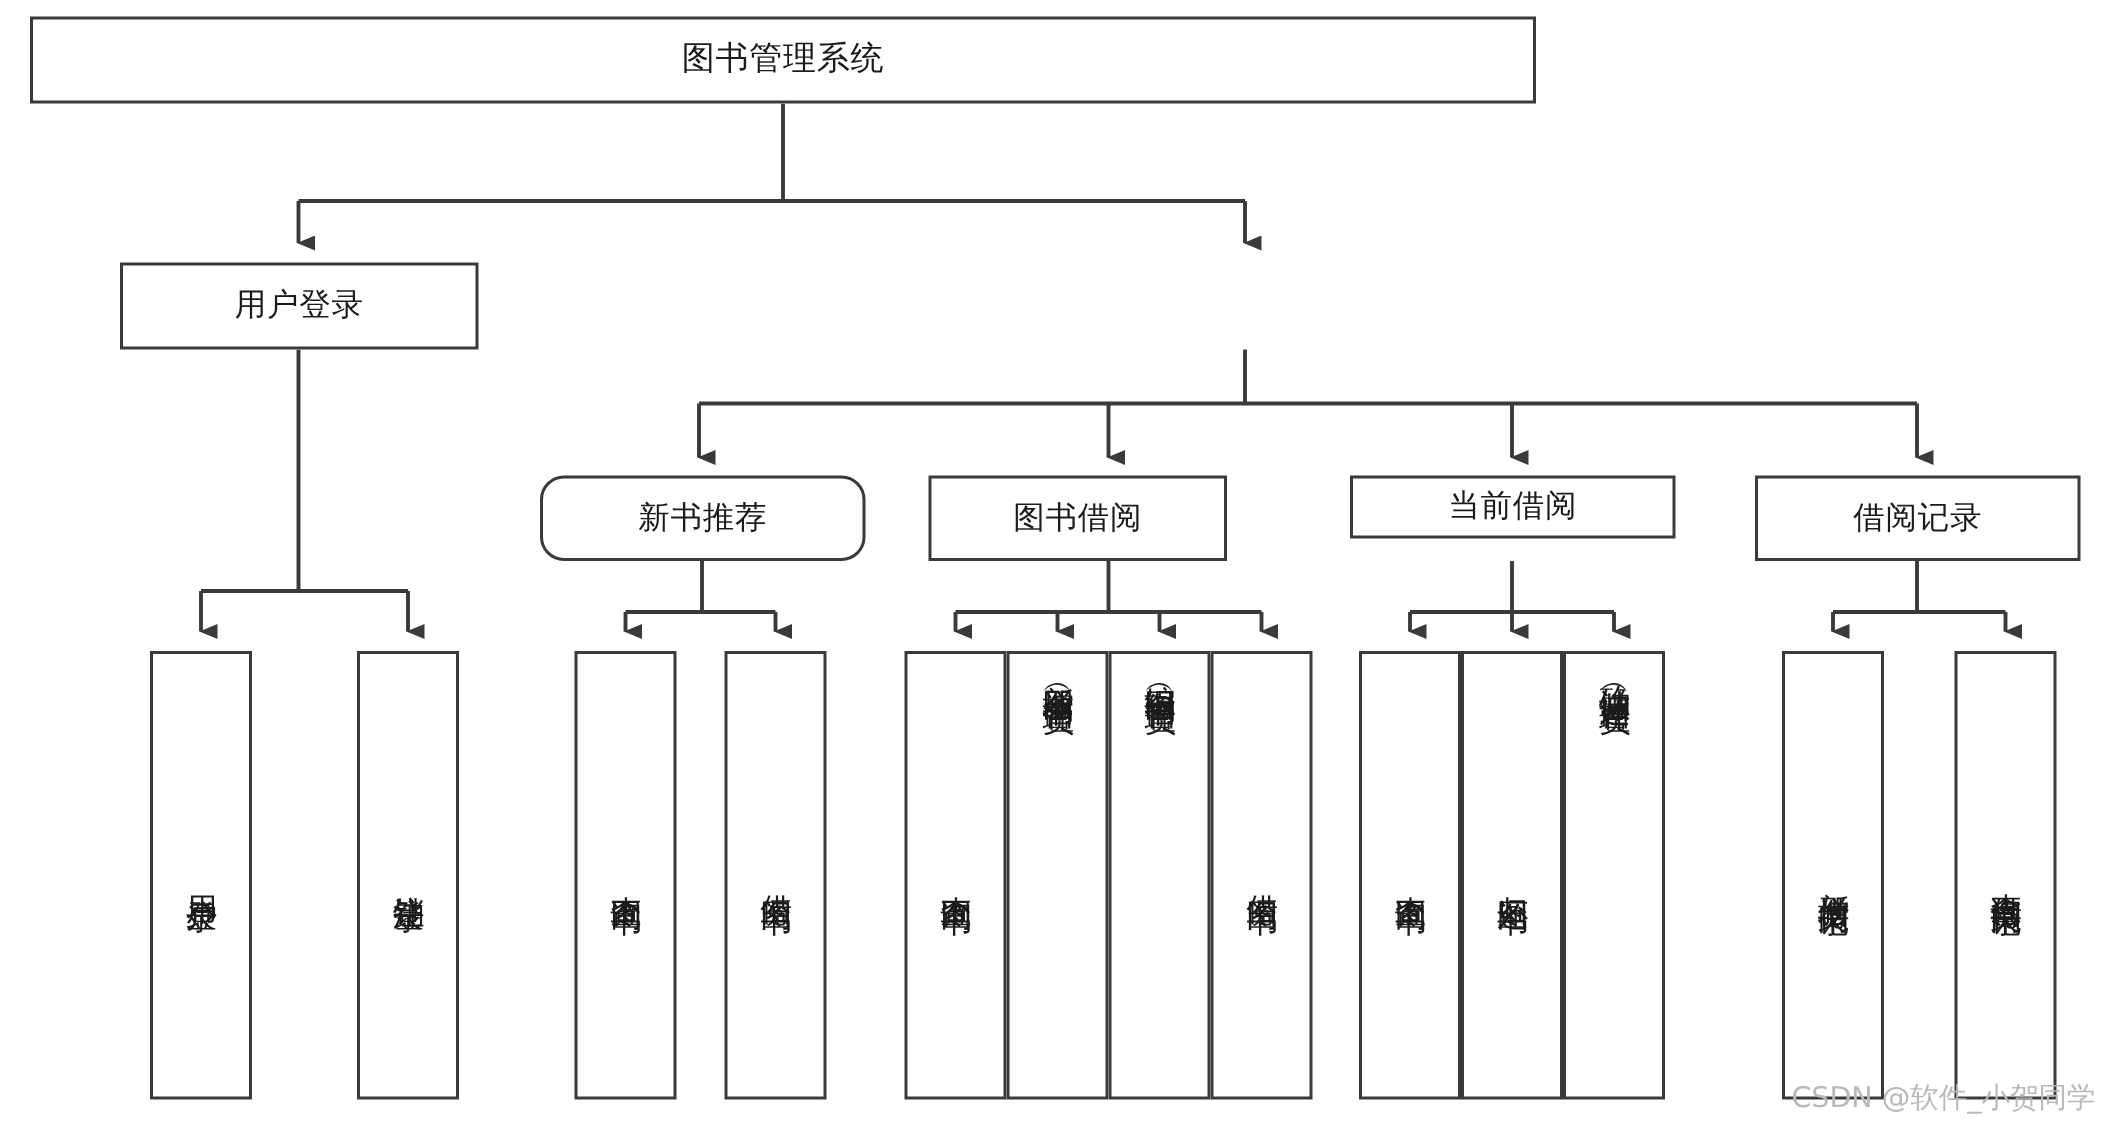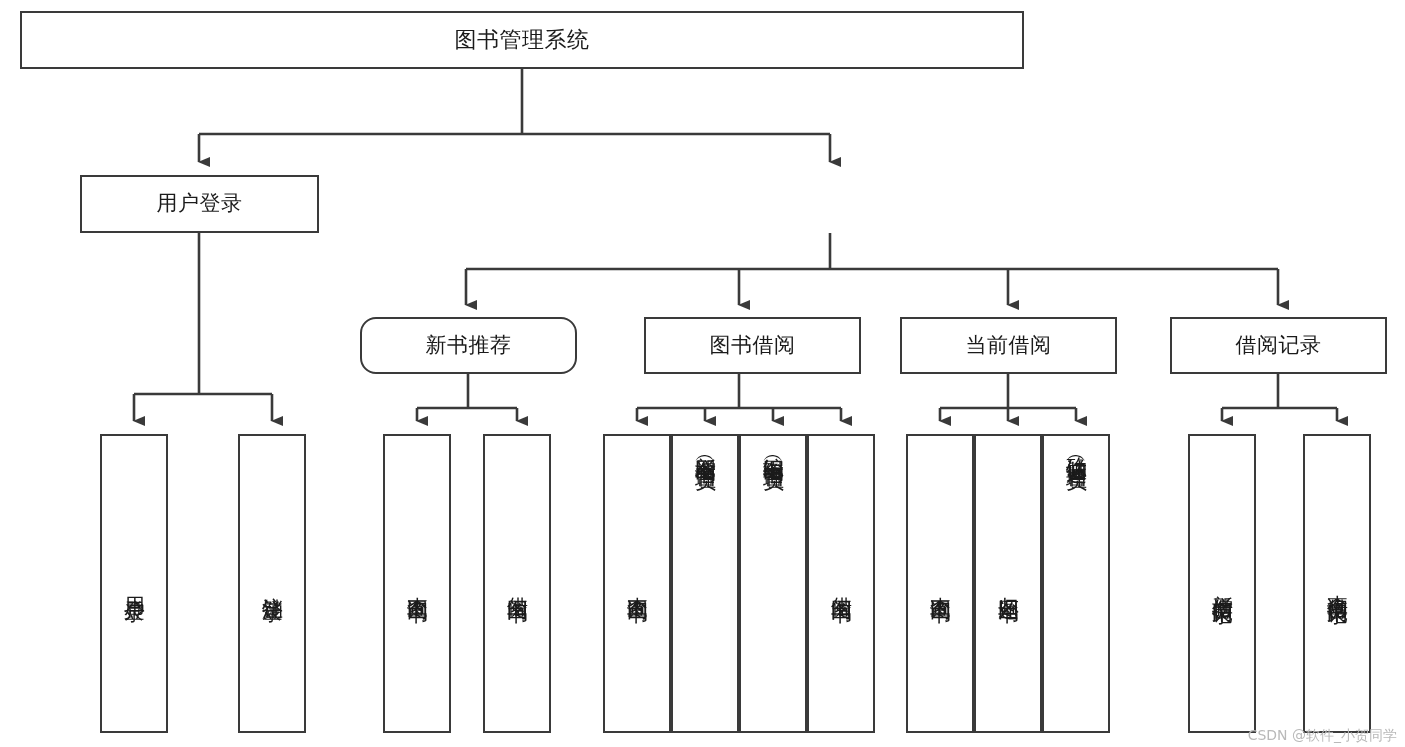--- a/index.html
+++ b/index.html
@@ -71,21 +71,21 @@
   .node.vert.top {
     align-items: flex-start;
   }
   .node.vert.top .label {
     margin-top: 4px;
   }
   .watermark {
     position: absolute;
     right: 8px;
     bottom: 2px;
-    font-size: 14px;
+    font-size: 19px;
     color: #b9b9b9;
     white-space: nowrap;
     font-family: "DejaVu Sans", "Liberation Sans", sans-serif;
   }
 </style>
 </head>
 <body>
 
 <div id="canvas">
 
@@ -145,25 +145,25 @@
 
   <div class="node horiz" style="left:80px; top:175px; width:239px; height:58px;">
     <span class="label">用户登录</span>
   </div>
 
 
   <div class="node horiz" style="left:360px; top:317px; width:217px; height:57px;border-radius:16px;">
     <span class="label">新书推荐</span>
   </div>
 
-  <div class="node horiz" style="left:644px; top:317px; width:217px; height:57px;">
+  <div class="node horiz" style="left:619px; top:317px; width:199px; height:57px;">
     <span class="label">图书借阅</span>
   </div>
 
-  <div class="node horiz" style="left:900px; top:317px; width:217px; height:57px;">
+  <div class="node horiz" style="left:900px; top:317px; width:217px; height:42px;">
     <span class="label">当前借阅</span>
   </div>
 
   <div class="node horiz" style="left:1170px; top:317px; width:217px; height:57px;">
     <span class="label">借阅记录</span>
   </div>
 
   <div class="node vert mid" style="left:100px; top:434px; width:68px; height:299px;">
     <span class="label">用户登录</span>
   </div>

